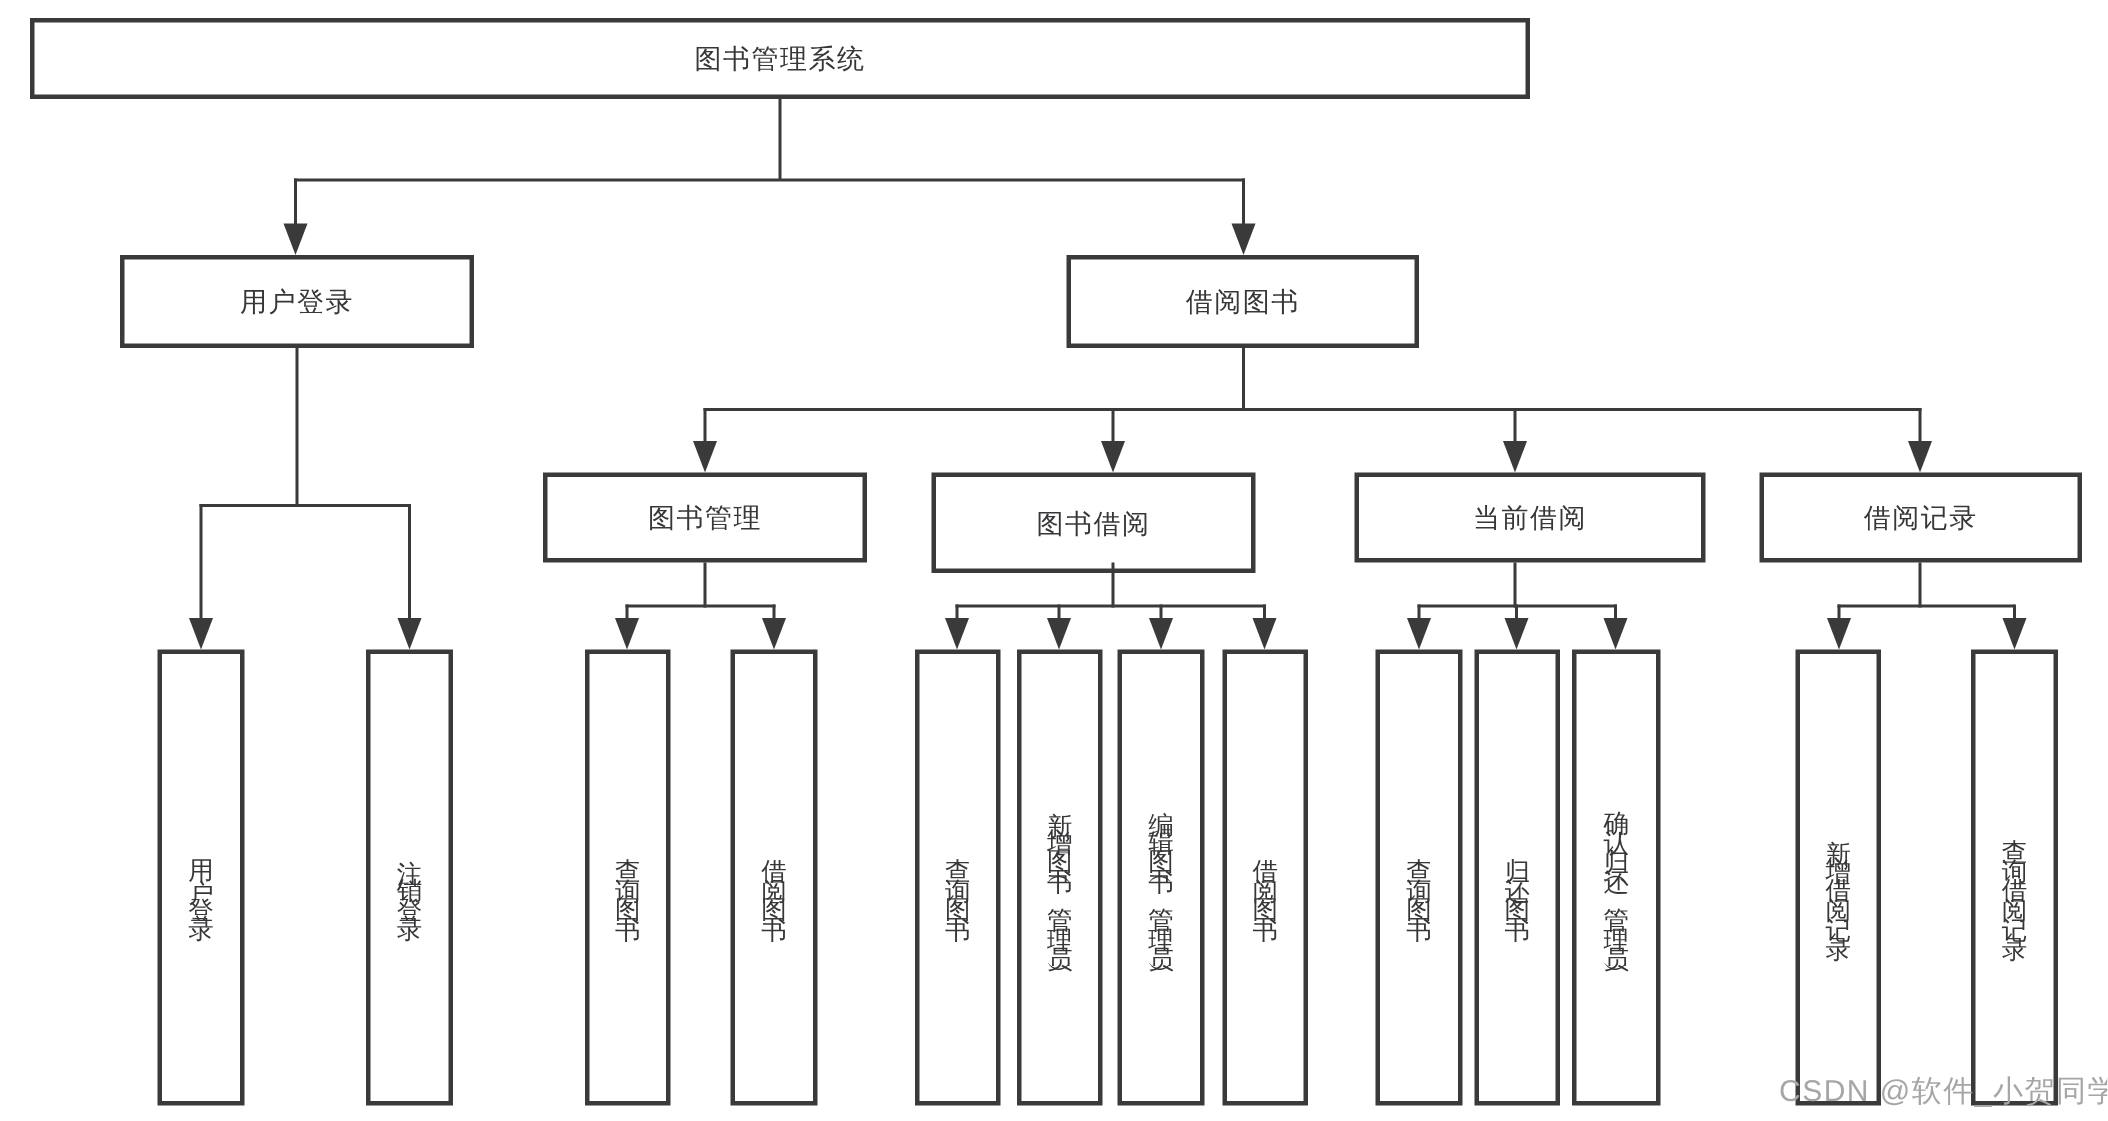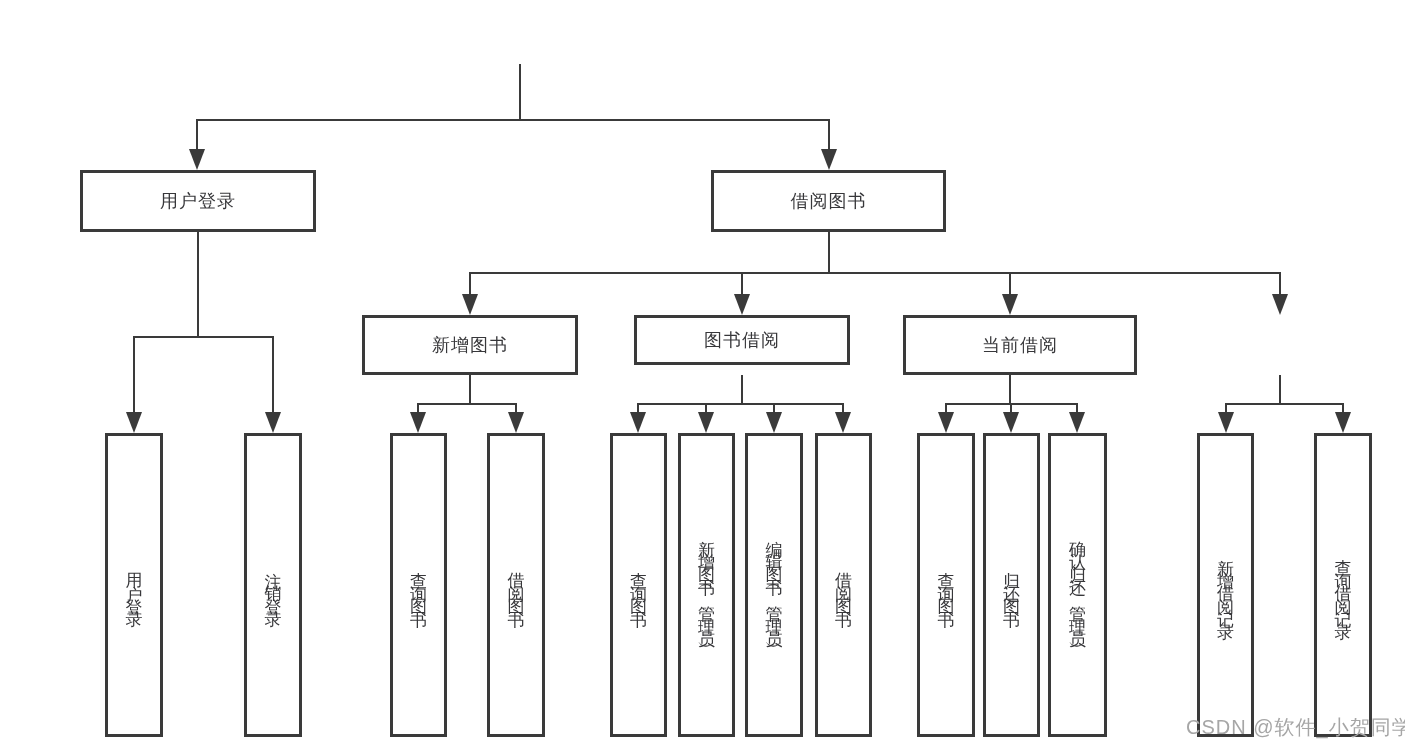--- a/index.html
+++ b/index.html
@@ -49,20 +49,23 @@
     letter-spacing:1px;
     white-space:nowrap;
     z-index:5;
   }
 </style>
 </head>
 <body>
 
 <div class="canvas">
 
+  <div class="box h" style="left:20px;top:12px;width:1000px;height:54px">
+    <span>图书管理系统</span>
+  </div>
 
   <div class="vl" style="left:519px;top:64px;height:56px"></div>
   <div class="hl" style="left:196px;top:119px;width:634px"></div>
   <div class="vl" style="left:196px;top:119px;height:40px"></div>
   <div class="arrow" style="left:189px;top:149px"></div>
   <div class="vl" style="left:828px;top:119px;height:40px"></div>
   <div class="arrow" style="left:821px;top:149px"></div>
 
   <div class="box h" style="left:80px;top:170px;width:236px;height:62px">
     <span>用户登录</span>
@@ -83,27 +86,30 @@
   <div class="vl" style="left:469px;top:272px;height:32px"></div>
   <div class="arrow" style="left:462px;top:294px"></div>
   <div class="vl" style="left:741px;top:272px;height:32px"></div>
   <div class="arrow" style="left:734px;top:294px"></div>
   <div class="vl" style="left:1009px;top:272px;height:32px"></div>
   <div class="arrow" style="left:1002px;top:294px"></div>
   <div class="vl" style="left:1279px;top:272px;height:32px"></div>
   <div class="arrow" style="left:1272px;top:294px"></div>
 
   <div class="box h" style="left:362px;top:315px;width:216px;height:60px">
-    <span>新增图书</span>
+    <span>图书管理</span>
   </div>
-  <div class="box h" style="left:634px;top:315px;width:216px;height:50px">
+  <div class="box h" style="left:621px;top:315px;width:216px;height:67px">
     <span>图书借阅</span>
   </div>
   <div class="box h" style="left:903px;top:315px;width:234px;height:60px">
     <span>当前借阅</span>
+  </div>
+  <div class="box h" style="left:1173px;top:315px;width:215px;height:60px">
+    <span>借阅记录</span>
   </div>
 
   <div class="vl" style="left:469px;top:375px;height:30px"></div>
   <div class="hl" style="left:417px;top:403px;width:100px"></div>
   <div class="vl" style="left:417px;top:403px;height:25px"></div>
   <div class="arrow" style="left:410px;top:412px"></div>
   <div class="vl" style="left:515px;top:403px;height:25px"></div>
   <div class="arrow" style="left:508px;top:412px"></div>
 
   <div class="vl" style="left:741px;top:375px;height:30px"></div>

